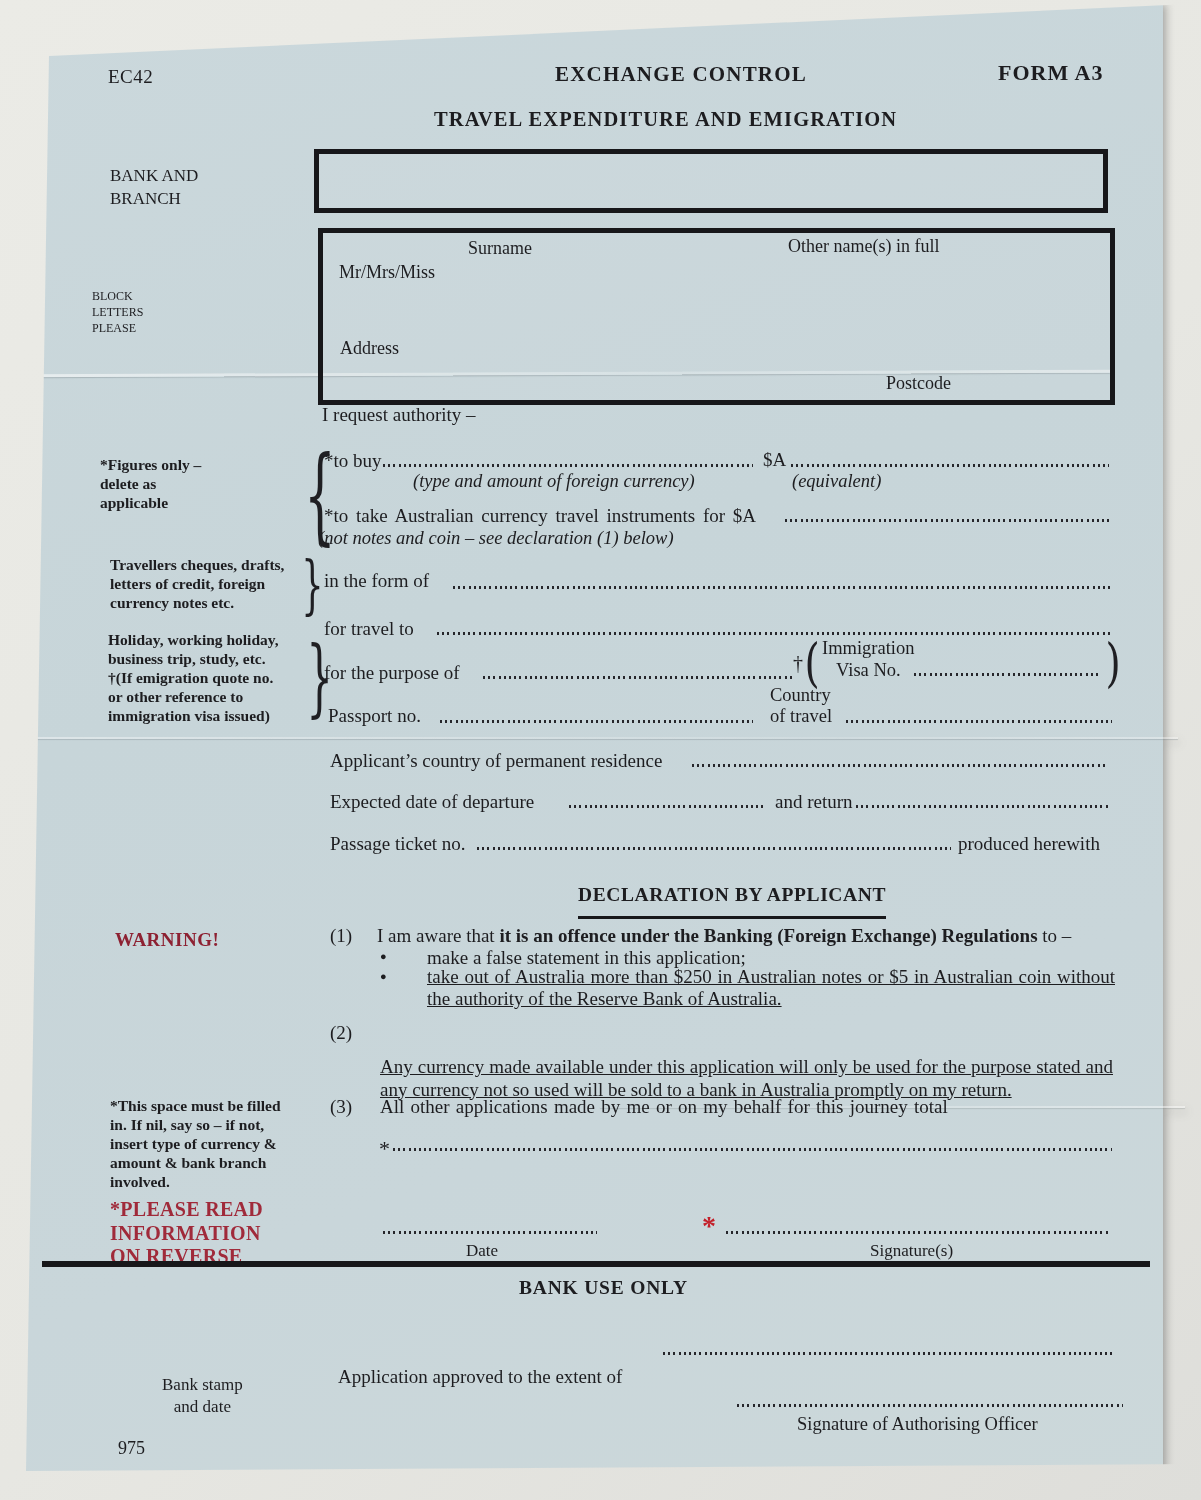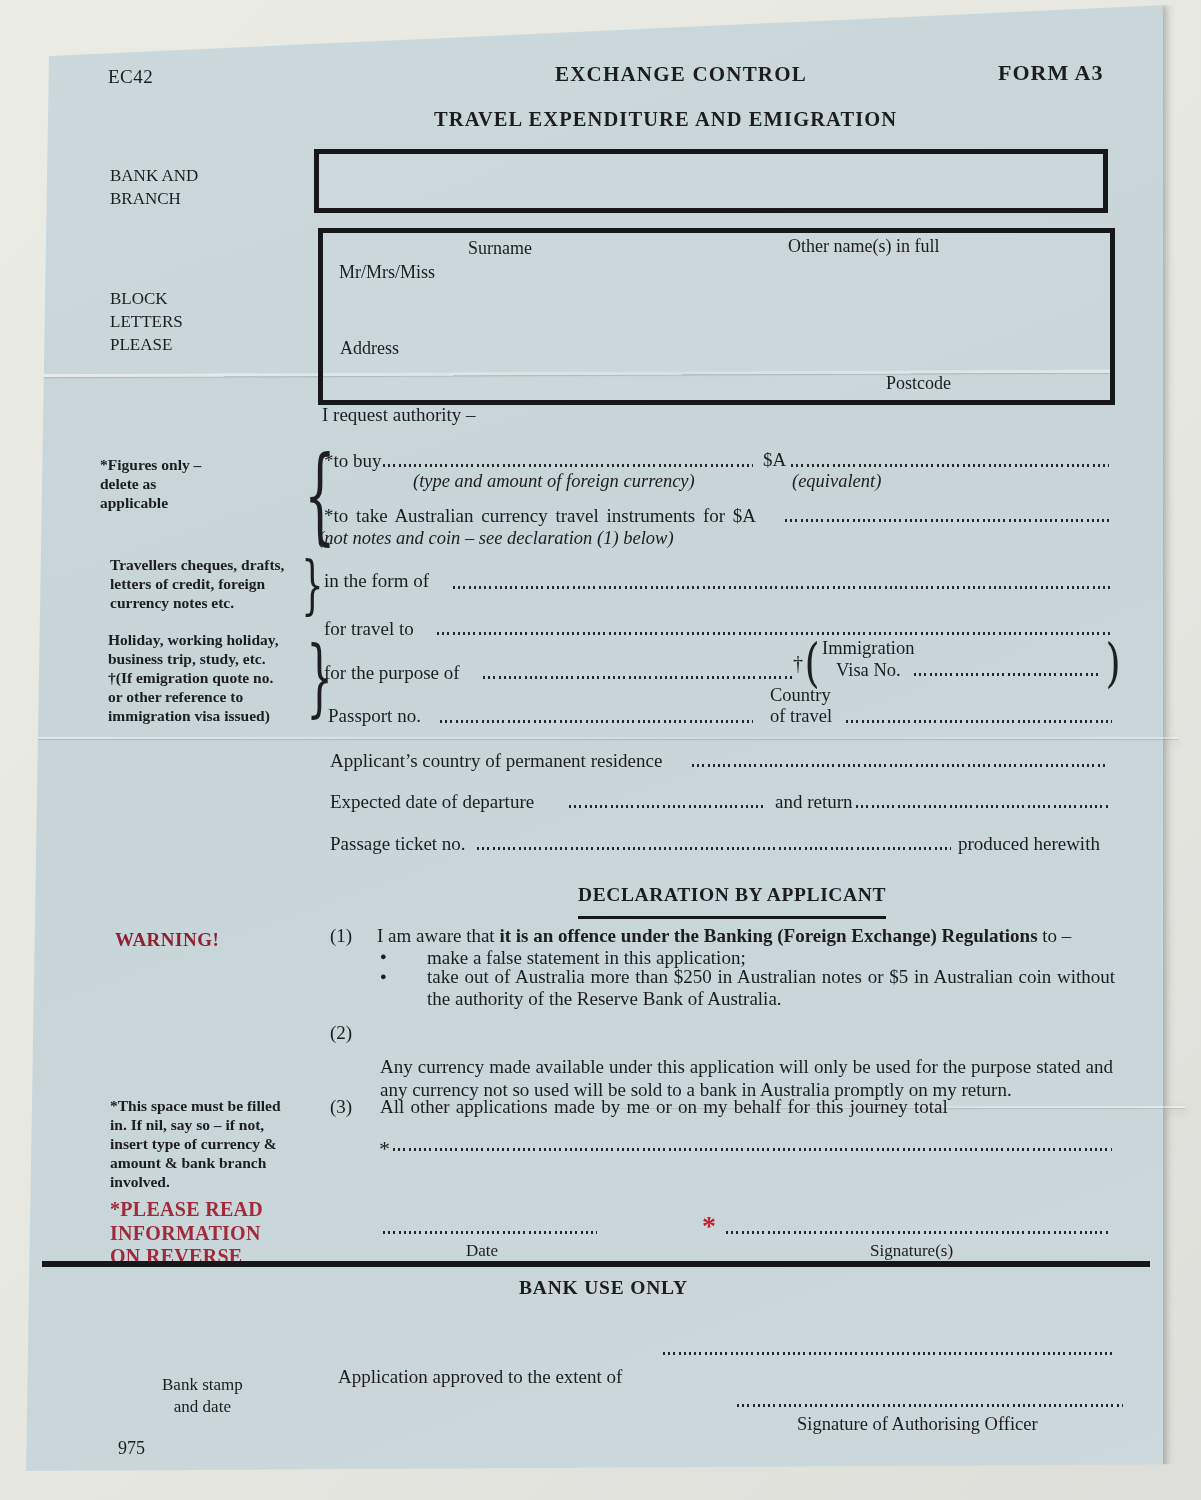--- a/index.html
+++ b/index.html
@@ -24,21 +24,21 @@
     background:repeating-linear-gradient(90deg,#26262b 0 2px,transparent 2px 5.2px);}
   .box{position:absolute;border:5px solid #17171a;background:rgba(255,255,255,0.04);}
   .brace{position:absolute;font-size:100px;font-weight:400;color:#1f1f23;
     transform-origin:center;font-family:"DejaVu Serif",serif;}
   .bigparen{position:absolute;font-size:52px;color:#1f1f23;transform:scaleX(.75);
     font-family:"DejaVu Serif",serif;}
   .redA{color:#c3202a;font-weight:bold;}
   .warn{color:#8d2132;font-weight:bold;letter-spacing:.5px;}
   .notice{color:#a02a3a;font-weight:bold;line-height:1.18;font-size:20px;letter-spacing:.3px;}
   .rule{position:absolute;background:#17171a;}
-  .just{white-space:normal;text-align:justify;}
+  .just{white-space:normal;text-align:justify;text-decoration:underline;}
   .crease{position:absolute;pointer-events:none;}
 </style>
 </head>
 <body>
 
 <div id="paper">
 
   <div class="crease" style="left:30px;top:372px;width:1080px;height:3px;
        background:linear-gradient(90deg,rgba(255,255,255,.55),rgba(255,255,255,.25) 60%,rgba(255,255,255,.45));
        transform:rotate(-.25deg);box-shadow:0 1px 1px rgba(110,120,125,.35);"></div>
@@ -51,21 +51,21 @@
 
   <div class="t" style="left:108px;top:66px;font-size:19px;letter-spacing:.5px;">EC42</div>
   <div class="t b" style="left:555px;top:62px;font-size:21px;letter-spacing:1.2px;">EXCHANGE CONTROL</div>
   <div class="t b" style="left:998px;top:60px;font-size:22px;letter-spacing:1px;">FORM A3</div>
   <div class="t b" style="left:434px;top:108px;font-size:20.5px;letter-spacing:1.1px;">TRAVEL EXPENDITURE AND EMIGRATION</div>
 
   <div class="t ml" style="left:110px;top:165px;font-size:17px;line-height:1.35;">BANK AND
 BRANCH</div>
   <div class="box" style="left:314px;top:149px;width:784px;height:54px;"></div>
 
-  <div class="t ml" style="left:110px;top:288px;font-size:17px;line-height:1.35;">BLOCK
+  <div class="t ml" style="left:92px;top:288px;font-size:12px;line-height:1.35;">BLOCK
 LETTERS
 PLEASE</div>
   <div class="box" style="left:318px;top:228px;width:787px;height:167px;"></div>
   <div class="t" style="left:468px;top:238px;font-size:18px;">Surname</div>
   <div class="t" style="left:788px;top:236px;font-size:18px;">Other name(s) in full</div>
   <div class="t" style="left:339px;top:262px;font-size:18px;">Mr/Mrs/Miss</div>
   <div class="t" style="left:340px;top:338px;font-size:18px;">Address</div>
   <div class="t" style="left:886px;top:373px;font-size:18px;">Postcode</div>
 
   <div class="t" style="left:322px;top:404px;">I request authority –</div>

